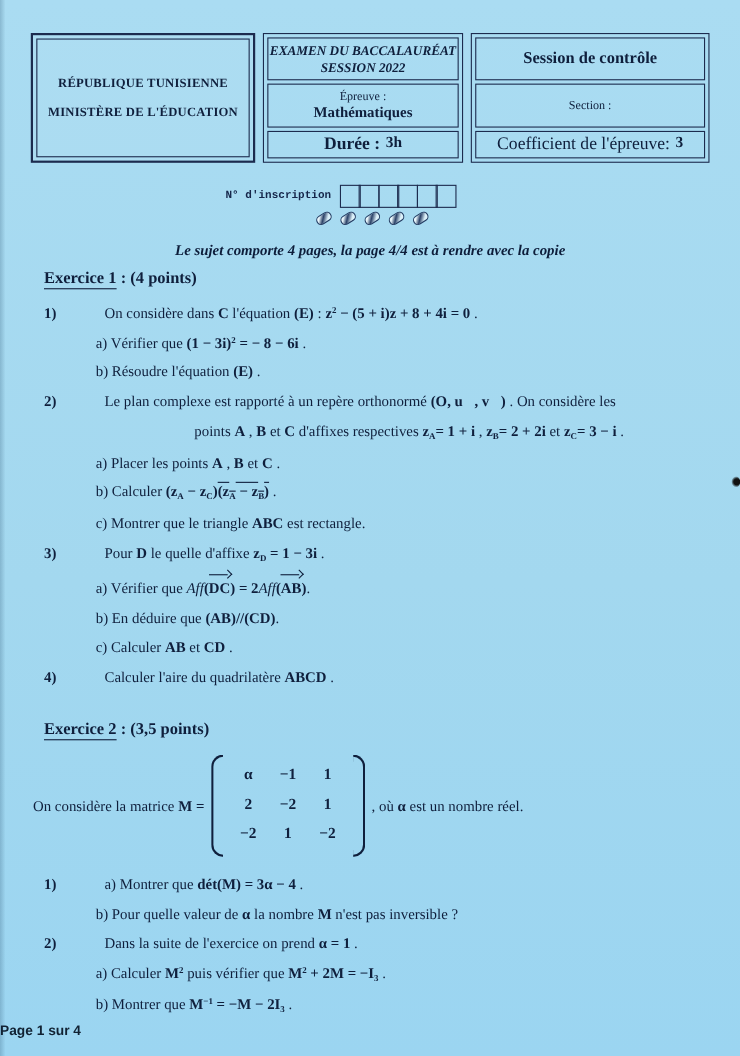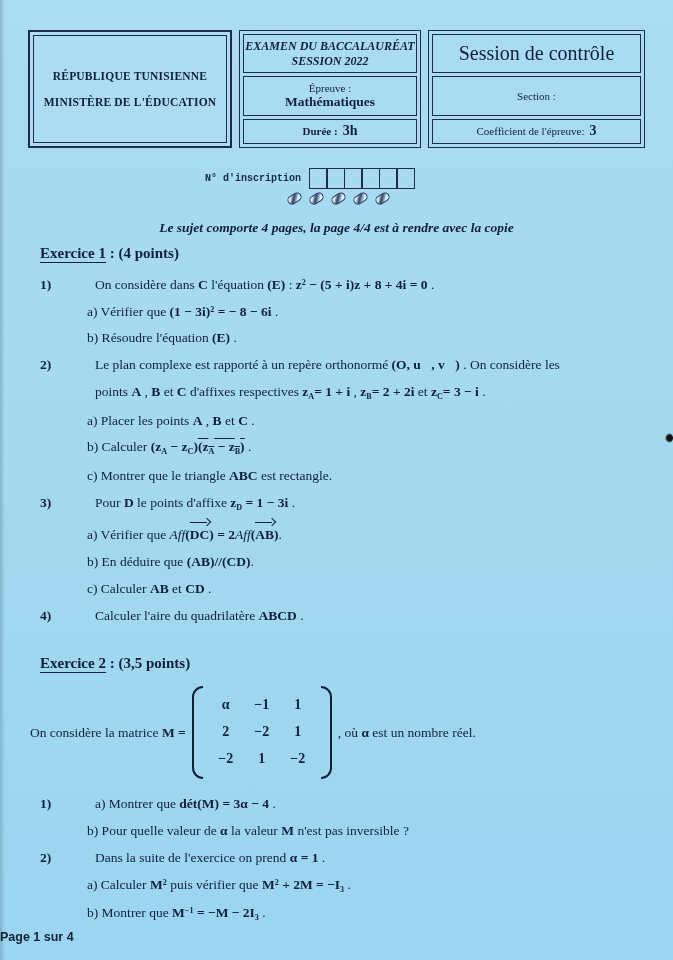--- a/index.html
+++ b/index.html
@@ -17,24 +17,24 @@
   .hbox .inner{border:1.6px solid #1c2b4e;height:100%;box-sizing:border-box;
     display:flex;flex-direction:column;justify-content:center;gap:14px;text-align:center;
     font-weight:bold;font-size:11.5px;letter-spacing:.2px;}
   .hcol{border:1.8px solid #1c2b4e;padding:3px;box-sizing:border-box;display:flex;flex-direction:column;gap:3px;}
   .hcol.mid{flex:0 0 182px;}
   .hcol.right{flex:1;}
   .hcell{border:1.6px solid #1c2b4e;box-sizing:border-box;display:flex;flex-direction:column;justify-content:center;text-align:center;}
   .hcell.tall{flex:1.25;}
   .hcell.short{flex:0.78;flex-direction:row;align-items:center;justify-content:center;gap:5px;}
   .t-caps{font-weight:bold;font-size:12px;font-style:italic;}
-  .t-session{font-weight:normal;font-size:20px;}
+  .t-session{font-weight:bold;font-size:15px;}
   .t-label{font-size:11px;}
   .t-value{font-weight:bold;font-size:13.5px;}
-  .t-small{font-size:11px;}
+  .t-small{font-size:16px;}
   .t-num{font-weight:bold;font-size:14px;}
   
   .insc{position:absolute;left:205px;top:168px;display:flex;align-items:center;gap:8px;}
   .insc-label{font-family:Liberation Mono, monospace;font-weight:bold;font-size:10px;color:#15264a;}
   .insc-cells{display:flex;}
   .insc-cell{width:19px;height:21px;border:1.6px solid #1c2b4e;margin-left:-1.6px;box-sizing:border-box;}
   .insc-cell:first-child{margin-left:0;}
   
   .marks{position:absolute;left:287px;top:194px;display:flex;gap:7px;}
   .clip{width:15px;height:9px;border:1.8px solid #243a60;border-radius:5px;
@@ -44,21 +44,21 @@
   .notice{position:absolute;left:0;right:0;top:220px;text-align:center;
     font-style:italic;font-weight:bold;font-size:13.5px;color:#0d1d3a;}
   
   .content{position:absolute;left:40px;right:24px;top:244px;font-size:13.5px;line-height:1.32;}
   .exh{font-size:15px;font-weight:bold;margin:0 0 12px 0;}
   .exh .u{border-bottom:1.8px solid #0f1f3c;padding-bottom:1px;}
   .row{display:flex;margin-bottom:9px;}
   .row .num{flex:0 0 55px;font-weight:bold;}
   .row .txt{flex:1;}
   .row.sub{padding-left:47px;display:block;}
-  .row.cont{padding-left:55px;display:block;}
+  .row.cont{padding-left:55px;display:block;text-align:center;}
   .row.airy{margin-top:3px;}
   
   .seg-b{font-weight:bold;}
   .seg-bi{font-weight:normal;font-style:italic;}
   .seg-sub{font-size:.6em;font-weight:bold;vertical-align:-.35em;}
   .seg-sup{font-size:.6em;font-weight:bold;vertical-align:.55em;}
   .seg-over{font-weight:bold;text-decoration:overline;text-decoration-thickness:1.4px;}
   .seg-vec{position:relative;display:inline-block;font-weight:bold;margin-top:4px;}
   .seg-vec::after{content:"";position:absolute;left:0;right:2px;top:-4px;border-top:1.5px solid currentColor;}
   .seg-vec::before{content:"";position:absolute;right:-1px;top:-7px;width:5px;height:5px;
@@ -170,21 +170,21 @@
       <span class="txt"><span>a) Placer les points </span><span class="seg-b">A</span><span> , </span><span class="seg-b">B</span><span> et </span><span class="seg-b">C</span><span> .</span></span>
     </div>
     <div class="row sub airy">
       <span class="txt"><span>b) Calculer </span><span class="seg-b">(z</span><span class="seg-sub">A</span><span class="seg-b"> − z</span><span class="seg-sub">C</span><span class="seg-b">)</span><span class="seg-over"><span class="seg-b">(z</span><span class="seg-sub">A</span><span class="seg-b"> − z</span><span class="seg-sub">B</span><span class="seg-b">)</span></span><span> .</span></span>
     </div>
     <div class="row sub">
       <span class="txt"><span>c) Montrer que le triangle </span><span class="seg-b">ABC</span><span> est rectangle.</span></span>
     </div>
     <div class="row">
       <span class="num">3)</span>
-      <span class="txt"><span>Pour </span><span class="seg-b">D</span><span> le points d'affixe </span><span class="seg-b">z</span><span class="seg-sub">D</span><span class="seg-b"> = 1 −  3i</span><span> .</span></span>
+      <span class="txt"><span>Pour </span><span class="seg-b">D</span><span> le quelle d'affixe </span><span class="seg-b">z</span><span class="seg-sub">D</span><span class="seg-b"> = 1 −  3i</span><span> .</span></span>
     </div>
     <div class="row sub airy">
       <span class="txt"><span>a)  Vérifier que </span><span class="seg-bi">Aff</span><span class="seg-b">(</span><span class="seg-vec"><span class="seg-b">DC</span></span><span class="seg-b">) = 2</span><span class="seg-bi">Aff</span><span class="seg-b">(</span><span class="seg-vec"><span class="seg-b">AB</span></span><span class="seg-b">)</span><span>.</span></span>
     </div>
     <div class="row sub">
       <span class="txt"><span>b) En déduire que </span><span class="seg-b">(AB)//(CD)</span><span>.</span></span>
     </div>
     <div class="row sub">
       <span class="txt"><span>c) Calculer </span><span class="seg-b">AB</span><span>  et  </span><span class="seg-b">CD</span><span> .</span></span>
     </div>
@@ -215,21 +215,21 @@
         <span class="paren paren-r"></span>
       </span>
       <span><span>, où </span><span class="seg-b">α</span><span> est un nombre réel.</span></span>
     </div>
 
     <div class="row">
       <span class="num">1)</span>
       <span class="txt"><span>a) Montrer que </span><span class="seg-b">dét(M) = 3α − 4</span><span> .</span></span>
     </div>
     <div class="row sub">
-      <span class="txt"><span>b) Pour quelle valeur de </span><span class="seg-b">α</span><span> la valeur </span><span class="seg-b">M</span><span>  n'est pas inversible ?</span></span>
+      <span class="txt"><span>b) Pour quelle valeur de </span><span class="seg-b">α</span><span> la nombre </span><span class="seg-b">M</span><span>  n'est pas inversible ?</span></span>
     </div>
     <div class="row">
       <span class="num">2)</span>
       <span class="txt"><span>Dans la suite de l'exercice on prend </span><span class="seg-b">α = 1</span><span> .</span></span>
     </div>
     <div class="row sub">
       <span class="txt"><span>a) Calculer </span><span class="seg-b">M</span><span class="seg-sup">2</span><span> puis vérifier que </span><span class="seg-b">M</span><span class="seg-sup">2</span><span class="seg-b"> + 2M = −I</span><span class="seg-sub">3</span><span> .</span></span>
     </div>
     <div class="row sub">
       <span class="txt"><span>b) Montrer que </span><span class="seg-b">M</span><span class="seg-sup">−1</span><span class="seg-b"> = −M −  2I</span><span class="seg-sub">3</span><span> .</span></span>

